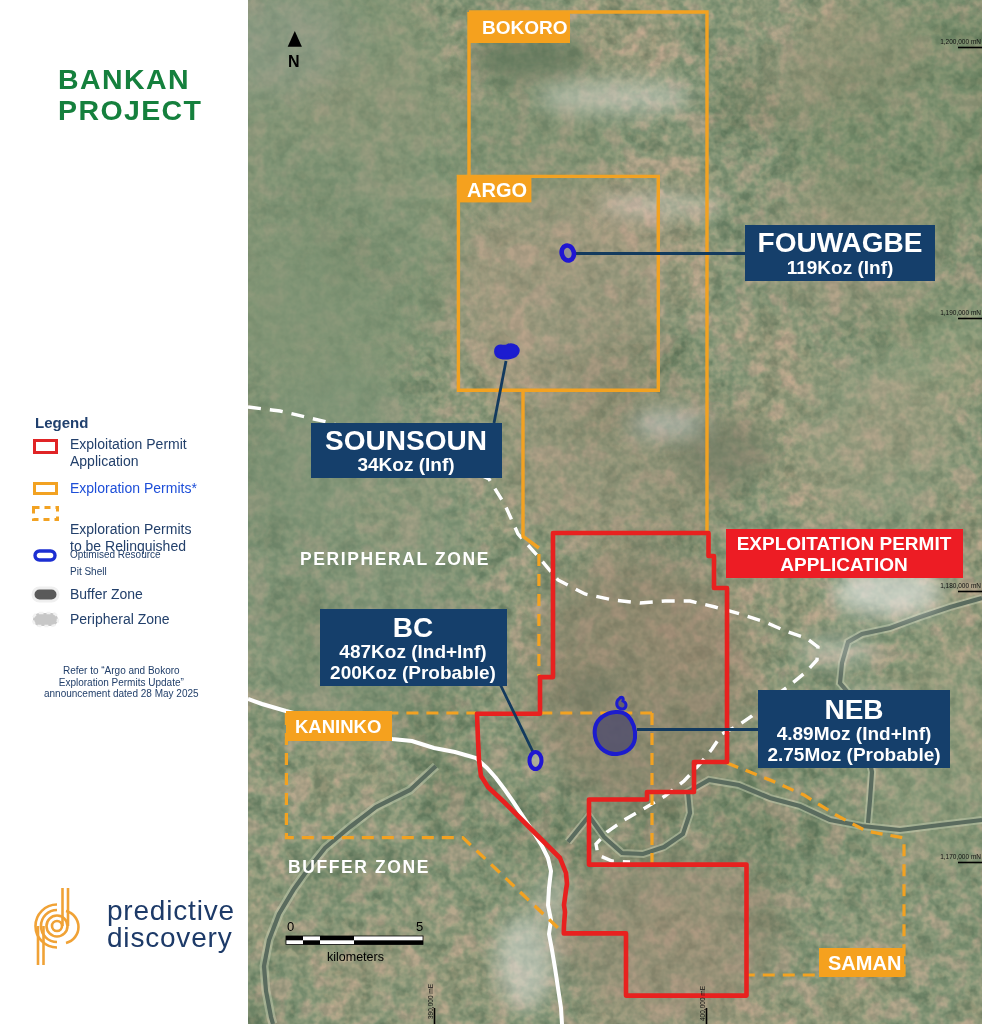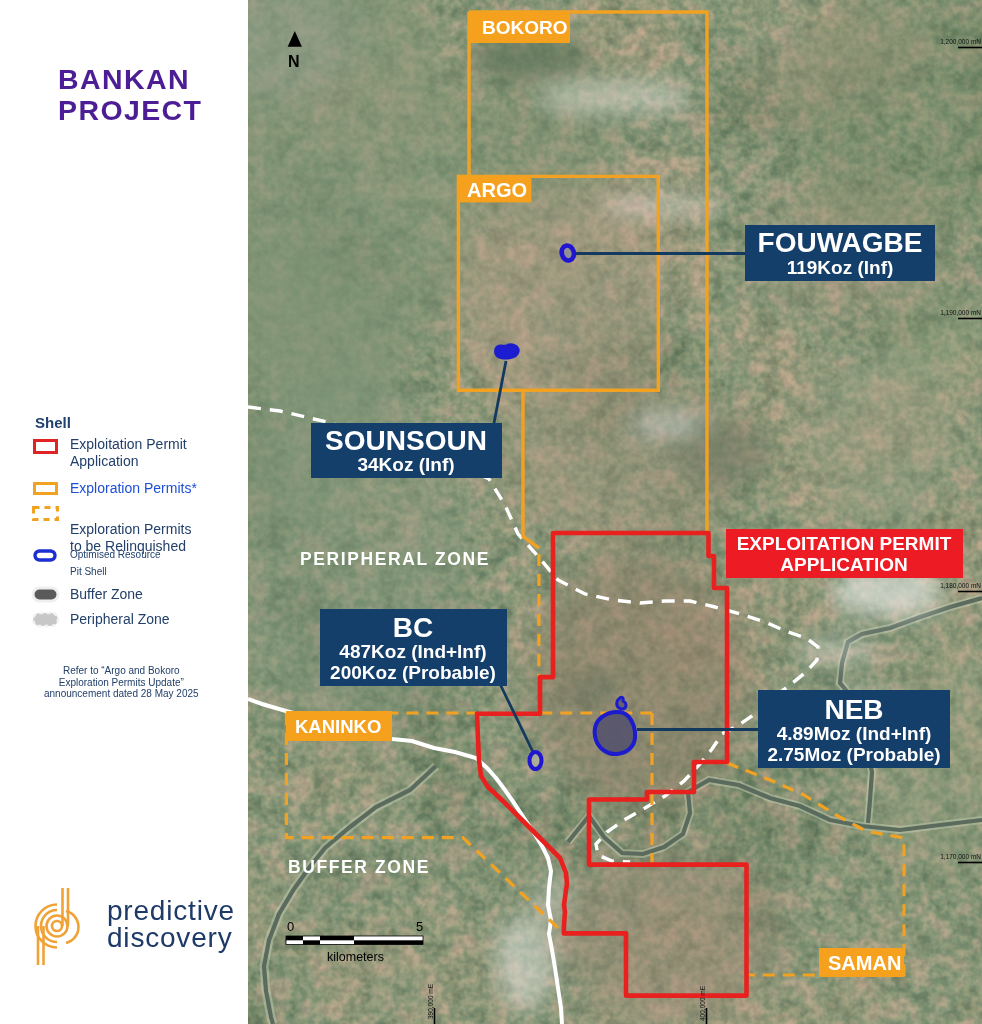--- a/index.html
+++ b/index.html
@@ -4,23 +4,23 @@
 <style>
   html,body{margin:0;padding:0;}
   body{width:982px;height:1024px;background:#ffffff;font-family:"Liberation Sans",sans-serif;overflow:hidden;position:relative;}
   .abs{position:absolute;}
 </style>
 </head>
 <body>
 
 <div class="abs" style="left:0;top:0;width:248px;height:1024px;background:#ffffff;"></div>
 
-<div class="abs" style="left:58px;top:64px;color:#4c1d95;font-weight:bold;font-size:28.5px;line-height:30.5px;letter-spacing:1.4px;">BANKAN<br>PROJECT</div>
-
-<div class="abs" style="left:35px;top:414px;color:#20406e;font-weight:bold;font-size:15px;">Shell</div>
+<div class="abs" style="left:58px;top:64px;color:#15803d;font-weight:bold;font-size:28.5px;line-height:30.5px;letter-spacing:1.4px;">BANKAN<br>PROJECT</div>
+
+<div class="abs" style="left:35px;top:414px;color:#20406e;font-weight:bold;font-size:15px;">Legend</div>
 
 <div class="abs" style="left:33px;top:439px;width:19px;height:9px;border:3px solid #e02426;"></div>
 
 <div class="abs" style="left:70px;top:436px;color:#23406b;font-size:14px;line-height:17px;">Exploitation Permit<br>Application</div>
 
 <div class="abs" style="left:33px;top:482px;width:19px;height:7px;border:3px solid #f2a222;"></div>
 
 <div class="abs" style="left:70px;top:480px;color:#1d4ed8;font-size:14px;">Exploration Permits*</div>
 
 <div class="abs" style="left:32px;top:506px;width:27px;height:15px;">

